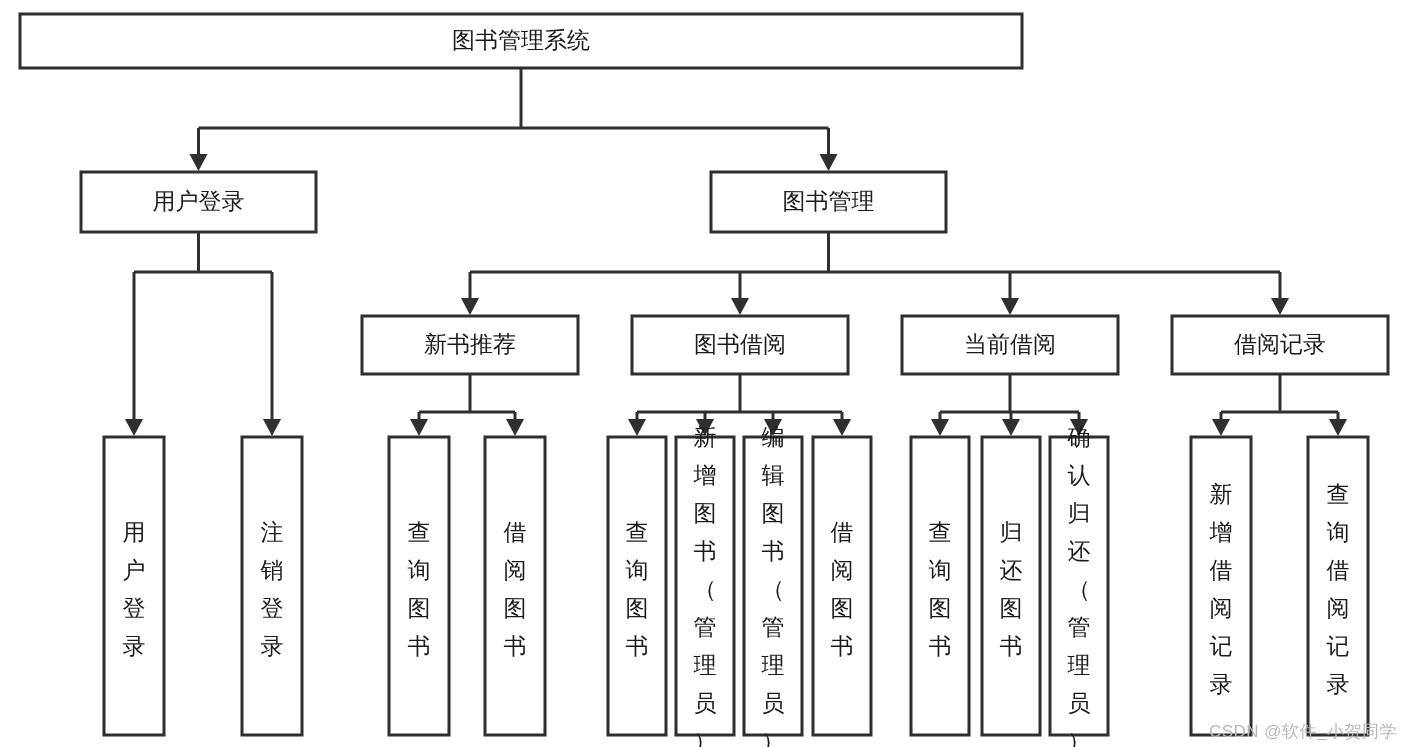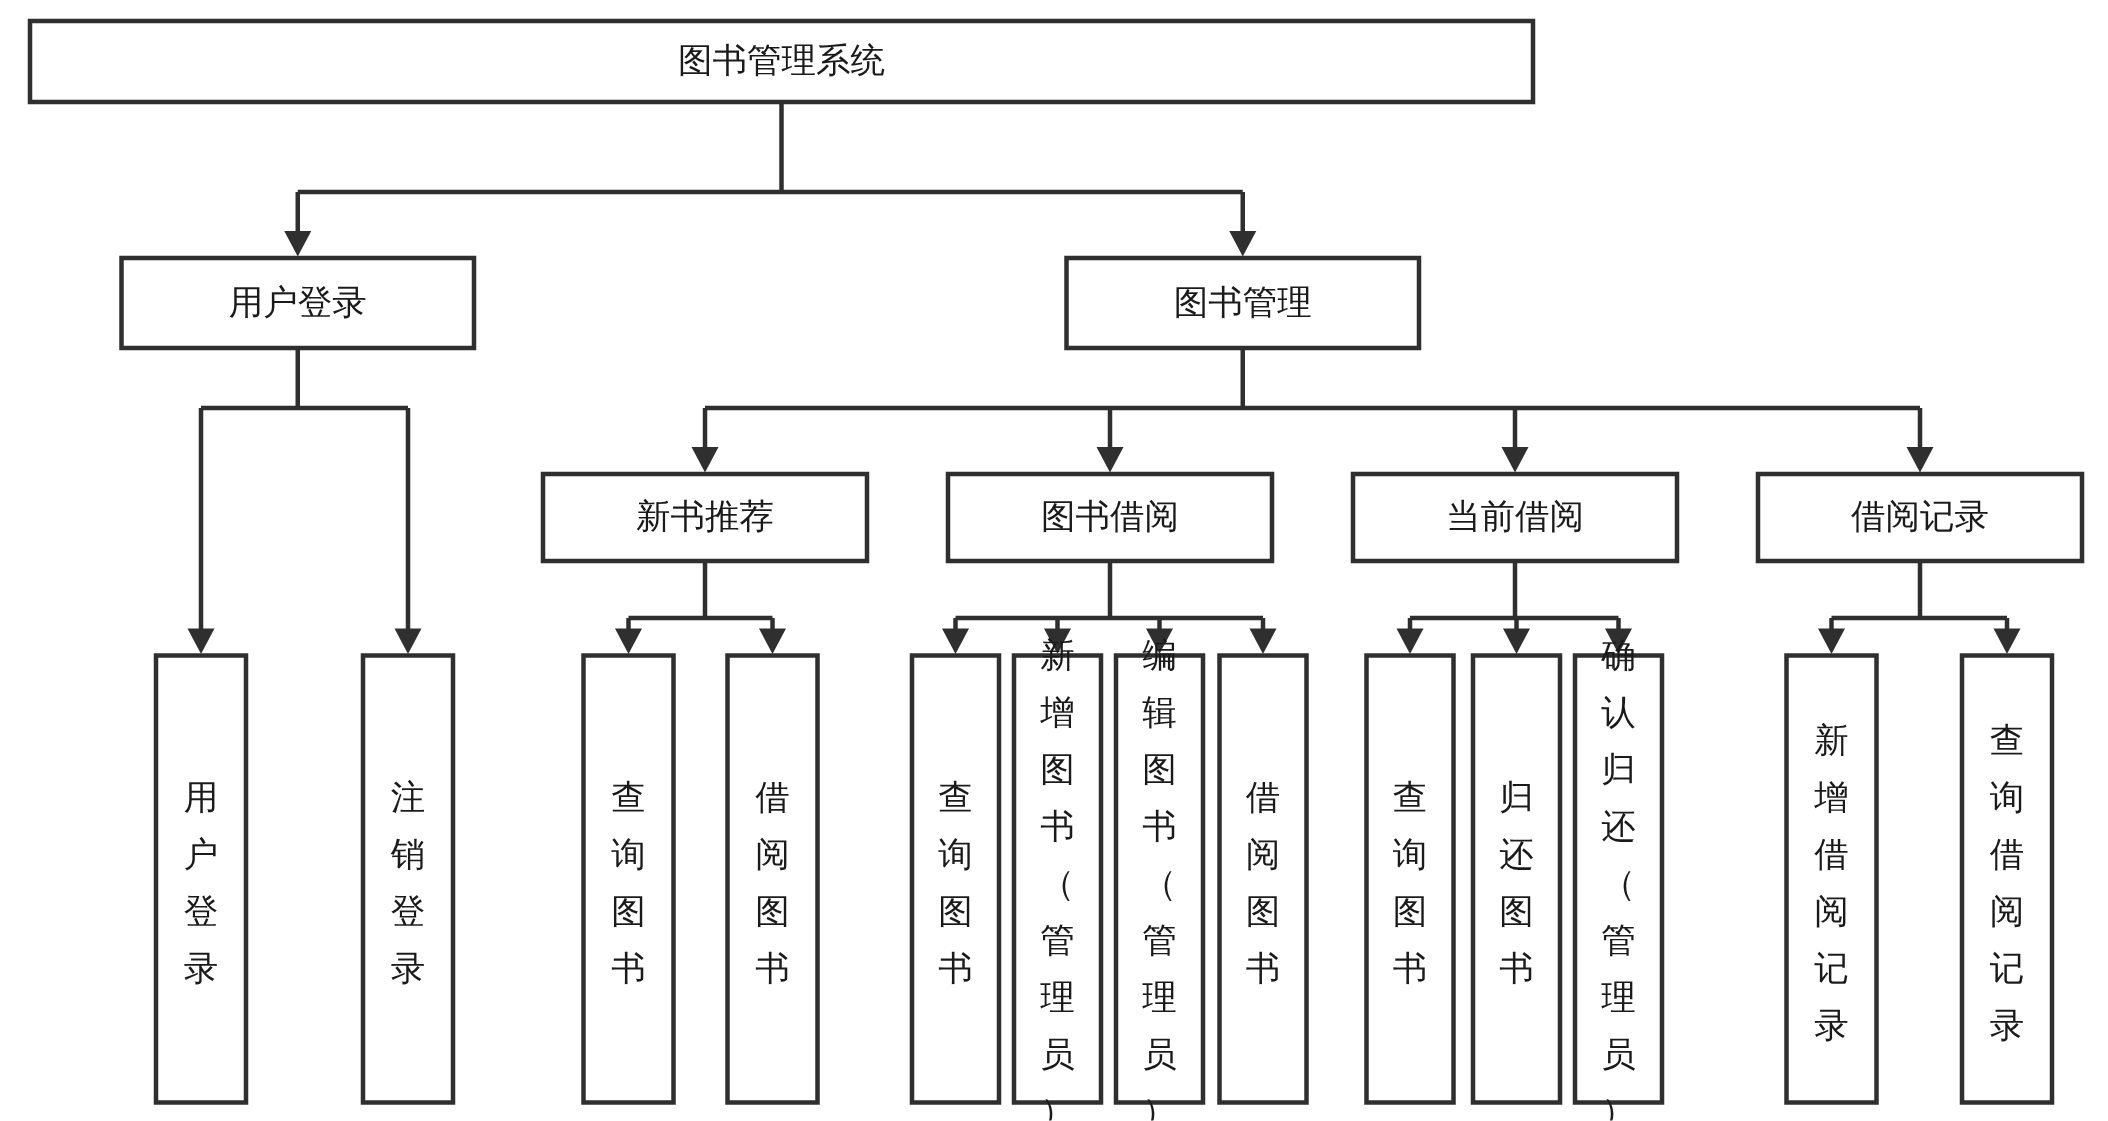--- a/index.html
+++ b/index.html
@@ -213,13 +213,14 @@
         <g>
           <rect x="1191" y="437" width="60" height="298" class="node-box"></rect>
           <text x="1221" y="501.64" class="node-label-v"><tspan x="1221" dy="0">新</tspan><tspan x="1221" dy="38">增</tspan><tspan x="1221" dy="38">借</tspan><tspan x="1221" dy="38">阅</tspan><tspan x="1221" dy="38">记</tspan><tspan x="1221" dy="38">录</tspan></text>
         </g>
         <g>
           <rect x="1308" y="437" width="60" height="298" class="node-box"></rect>
           <text x="1338" y="501.64" class="node-label-v"><tspan x="1338" dy="0">查</tspan><tspan x="1338" dy="38">询</tspan><tspan x="1338" dy="38">借</tspan><tspan x="1338" dy="38">阅</tspan><tspan x="1338" dy="38">记</tspan><tspan x="1338" dy="38">录</tspan></text>
         </g>
       </g>
   </svg>
+  <div class="watermark">CSDN @软件_小贺同学</div>
 </div>
 
 </body></html>

